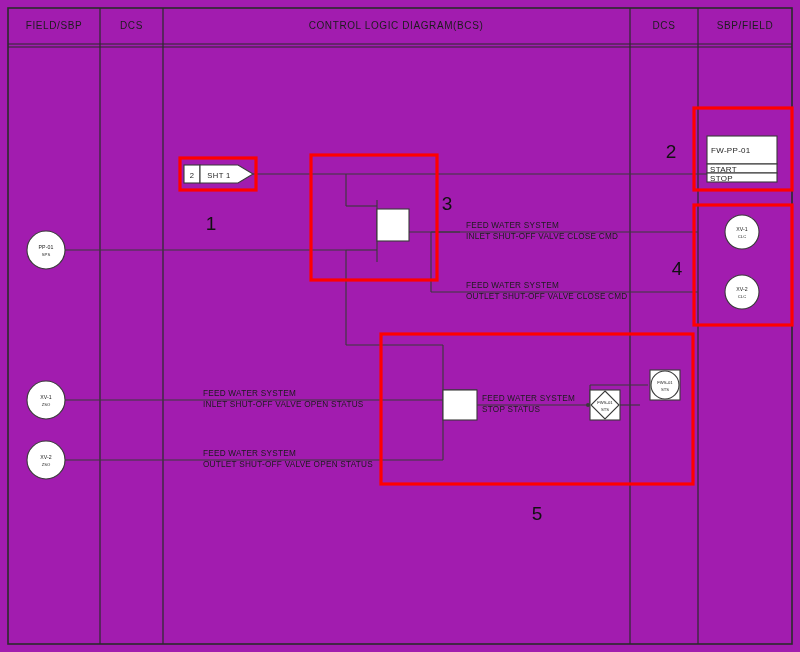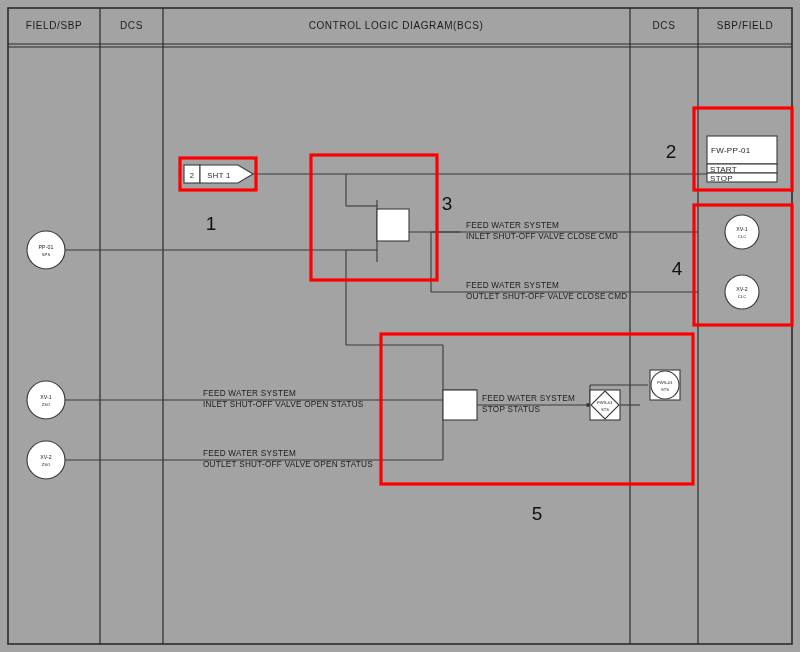--- a/index.html
+++ b/index.html
@@ -7,21 +7,21 @@
     padding: 0;
     background: #ffffff;
   }
   body {
     font-family: "Liberation Sans", sans-serif;
   }
   #page {
     position: relative;
     width: 800px;
     height: 652px;
-    background: #a3a3a3;
+    background: #a21caf;
     overflow: hidden;
   }
   svg#diagram {
     display: block;
     width: 800px;
     height: 652px;
   }
   .ln { stroke: #3a3a3a; stroke-width: 1.1; fill: none; }
   .frame { stroke: #2b2b2b; stroke-width: 1.6; fill: none; }
   .frame-inner { stroke: #2b2b2b; stroke-width: 1.2; fill: none; }

